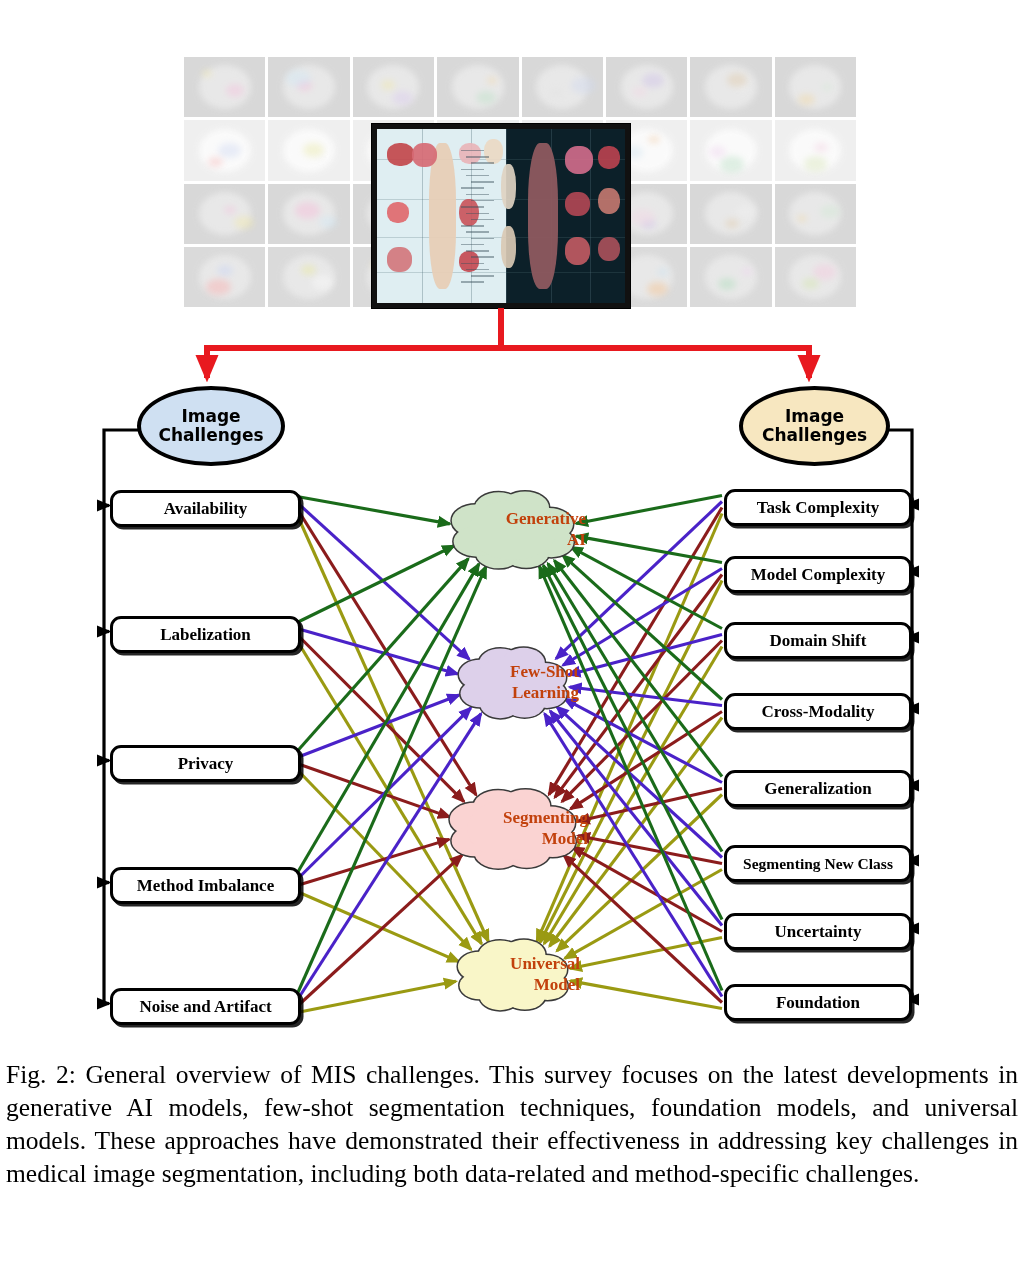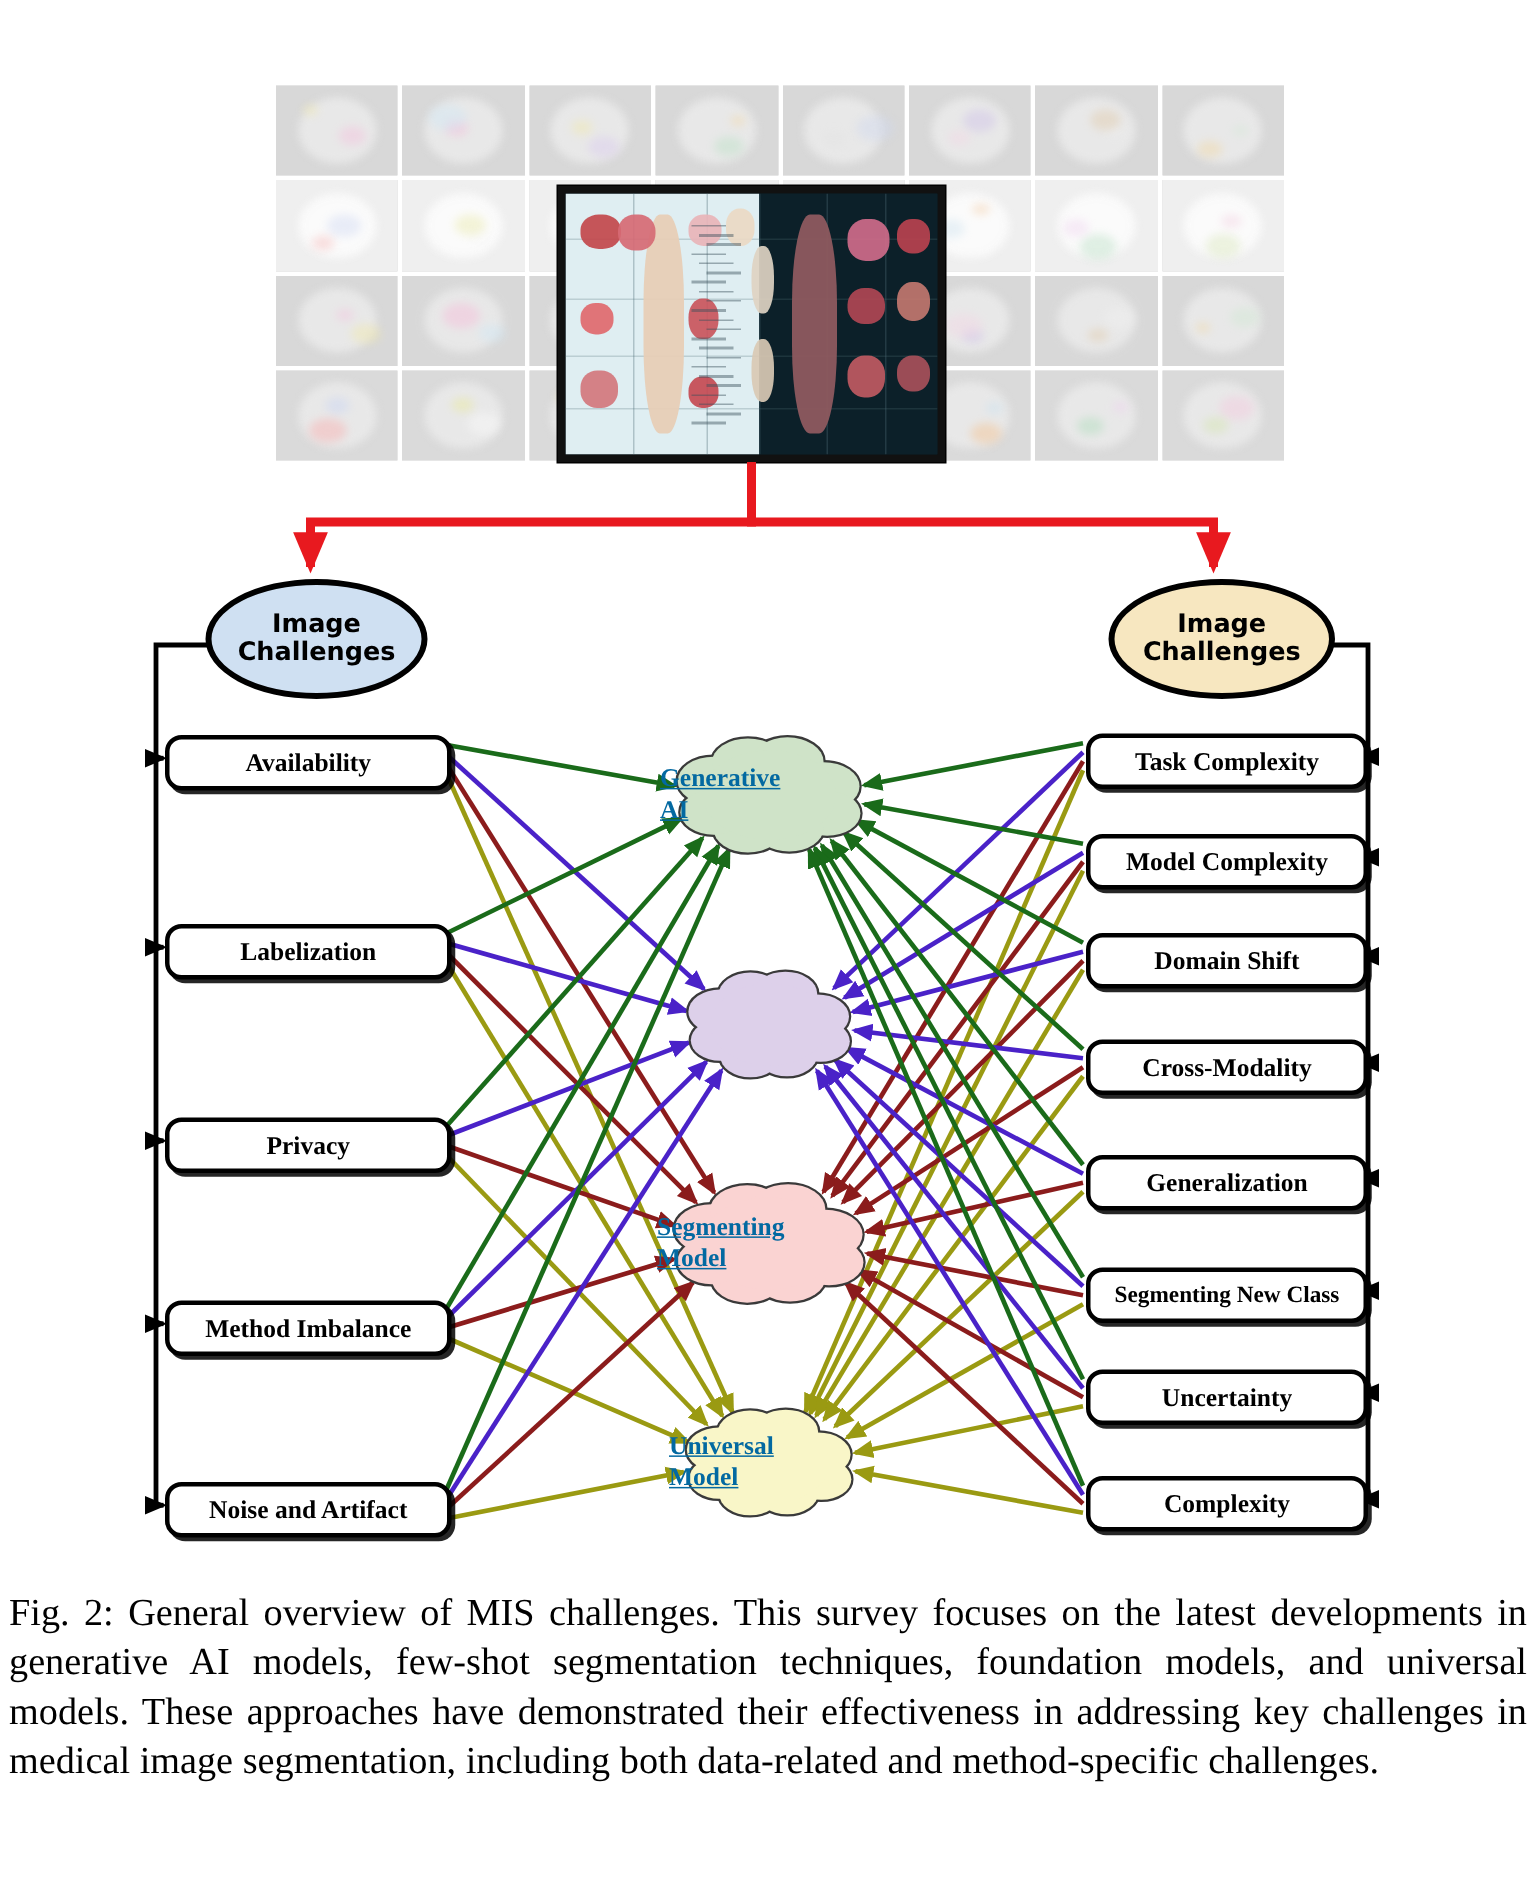--- a/index.html
+++ b/index.html
@@ -51,22 +51,22 @@
     display:flex;align-items:center;justify-content:center;
     font-family:"Liberation Serif",serif;font-weight:bold;color:#000;
     box-shadow:2.5px 2.5px 0 0 rgba(0,0,0,.85);
     white-space:nowrap;
   }
 
   
   .cloud{position:absolute;}
   .cloud .label{
     position:absolute;left:0;right:0;top:50%;transform:translateY(-50%);
-    text-align:left;font-family:"Liberation Serif",serif;font-weight:bold;
-    font-size:17px;line-height:1.22;color:#0369a1;pointer-events:none;text-decoration:underline;
+    text-align:right;font-family:"Liberation Serif",serif;font-weight:bold;
+    font-size:17px;line-height:1.22;color:#c2410c;pointer-events:none;
   }
 
   
   .caption{
     position:absolute;left:6px;top:1058px;width:1012px;
     font-family:"Liberation Serif",serif;font-size:25.5px;line-height:1.30;
     color:#000;text-align:justify;text-justify:inter-word;
   }
 </style>
 </head>
@@ -457,21 +457,21 @@
       <div class="rbox" style="left: 724px; top: 770px; width: 182px; height: 31px; font-size: 17px;">
         <span>Generalization</span>
       </div>
       <div class="rbox" style="left: 724px; top: 845px; width: 182px; height: 31px; font-size: 15.5px;">
         <span>Segmenting New Class</span>
       </div>
       <div class="rbox" style="left: 724px; top: 913px; width: 182px; height: 31px; font-size: 17px;">
         <span>Uncertainty</span>
       </div>
       <div class="rbox" style="left: 724px; top: 984px; width: 182px; height: 31px; font-size: 17px;">
-        <span>Complexity</span>
+        <span>Foundation</span>
       </div>
       <div class="cloud" style="left: 440px; top: 483px; width: 146px; height: 94px;">
         <svg viewBox="0 0 146 94" width="146" height="94" style="position: absolute; left: 0px; top: 0px;">
           <g>
             <ellipse cx="35.8" cy="37.64" rx="24" ry="16.128" fill="#cfe3c8" stroke="#3a3a3a" stroke-width="3"></ellipse>
             <ellipse cx="58.6" cy="25.400000000000002" rx="24" ry="16.128" fill="#cfe3c8" stroke="#3a3a3a" stroke-width="3"></ellipse>
             <ellipse cx="85" cy="24.68" rx="24" ry="16.128" fill="#cfe3c8" stroke="#3a3a3a" stroke-width="3"></ellipse>
             <ellipse cx="109" cy="41.24" rx="24" ry="16.128" fill="#cfe3c8" stroke="#3a3a3a" stroke-width="3"></ellipse>
             <ellipse cx="111.4" cy="59.24" rx="22.2" ry="14.9184" fill="#cfe3c8" stroke="#3a3a3a" stroke-width="3"></ellipse>
             <ellipse cx="86.2" cy="69.32" rx="22.8" ry="15.321600000000002" fill="#cfe3c8" stroke="#3a3a3a" stroke-width="3"></ellipse>
@@ -514,20 +514,24 @@
             <ellipse cx="53.28" cy="24.2" rx="21.200000000000003" ry="14.784000000000002" fill="#ddd0ea" stroke="none" stroke-width="3"></ellipse>
             <ellipse cx="76.6" cy="23.54" rx="21.200000000000003" ry="14.784000000000002" fill="#ddd0ea" stroke="none" stroke-width="3"></ellipse>
             <ellipse cx="97.8" cy="38.72" rx="21.200000000000003" ry="14.784000000000002" fill="#ddd0ea" stroke="none" stroke-width="3"></ellipse>
             <ellipse cx="99.92" cy="55.22" rx="19.61" ry="13.6752" fill="#ddd0ea" stroke="none" stroke-width="3"></ellipse>
             <ellipse cx="77.66" cy="64.46000000000001" rx="20.14" ry="14.0448" fill="#ddd0ea" stroke="none" stroke-width="3"></ellipse>
             <ellipse cx="53.28" cy="65.12" rx="20.14" ry="14.0448" fill="#ddd0ea" stroke="none" stroke-width="3"></ellipse>
             <ellipse cx="33.14" cy="54.56" rx="19.61" ry="13.6752" fill="#ddd0ea" stroke="none" stroke-width="3"></ellipse>
             <ellipse cx="66" cy="44" rx="39.22" ry="27.3504" fill="#ddd0ea" stroke="none" stroke-width="3"></ellipse>
           </g>
         </svg>
+        <div class="label">
+          <div>Few-Shot</div>
+          <div>Learning</div>
+        </div>
       </div>
       <div class="cloud" style="left: 438px; top: 781px; width: 150px; height: 96px;">
         <svg viewBox="0 0 150 96" width="150" height="96" style="position: absolute; left: 0px; top: 0px;">
           <g>
             <ellipse cx="36.56" cy="38.379999999999995" rx="24.8" ry="16.576000000000004" fill="#fad3d2" stroke="#3a3a3a" stroke-width="3"></ellipse>
             <ellipse cx="60.120000000000005" cy="25.8" rx="24.8" ry="16.576000000000004" fill="#fad3d2" stroke="#3a3a3a" stroke-width="3"></ellipse>
             <ellipse cx="87.4" cy="25.06" rx="24.8" ry="16.576000000000004" fill="#fad3d2" stroke="#3a3a3a" stroke-width="3"></ellipse>
             <ellipse cx="112.19999999999999" cy="42.08" rx="24.8" ry="16.576000000000004" fill="#fad3d2" stroke="#3a3a3a" stroke-width="3"></ellipse>
             <ellipse cx="114.68" cy="60.58" rx="22.94" ry="15.332800000000002" fill="#fad3d2" stroke="#3a3a3a" stroke-width="3"></ellipse>
             <ellipse cx="88.64" cy="70.94" rx="23.56" ry="15.747200000000001" fill="#fad3d2" stroke="#3a3a3a" stroke-width="3"></ellipse>

